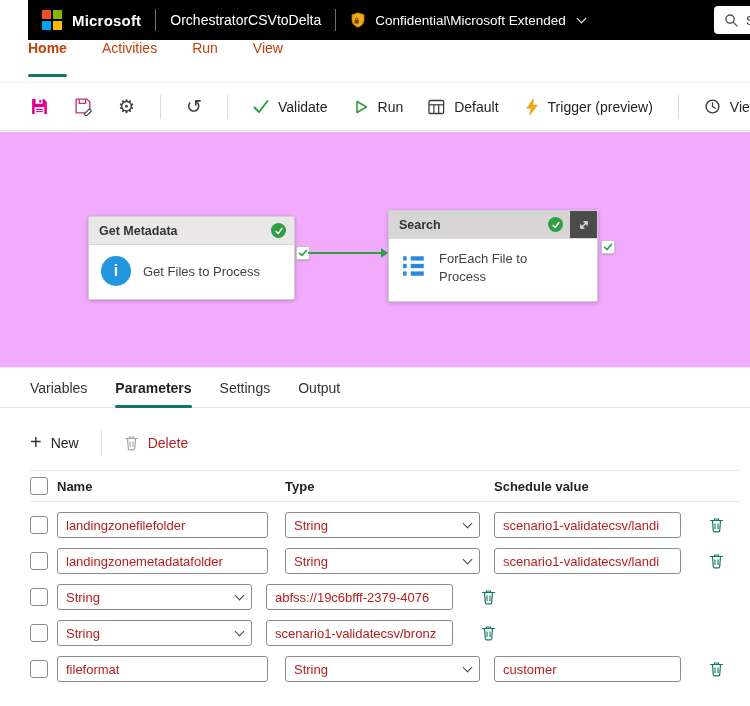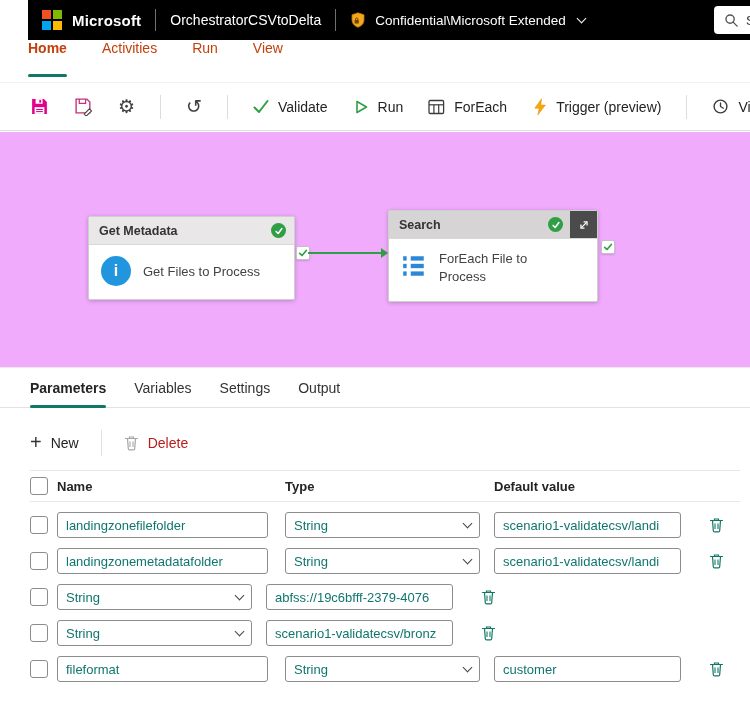--- a/index.html
+++ b/index.html
@@ -64,21 +64,21 @@
   .adiv { width:1px; height:26px; background:#e0e0e0; margin:0 22px; }
   .del-btn { display:flex; align-items:center; gap:9px; background:none; border:none; padding:0; font-family:inherit; font-size:14px; color:#b91c1c; cursor:default; }
 
   .ptable { margin-top:12px; padding-left:30px; padding-right:10px; }
   .thead { display:flex; align-items:center; height:32px; border-top:1px solid #e8e8e8; border-bottom:1px solid #e8e8e8; margin-bottom:10px; font-size:13px; font-weight:700; color:#242424; }
   .prow { display:flex; align-items:center; margin-bottom:10px; }
   .cb { width:18px; height:18px; border:1px solid #8c8c8c; border-radius:3px; background:#fff; margin-right:9px; flex:none; cursor:pointer; }
   .w-name { width:211px; margin-right:17px; }
   .w-type { width:195px; margin-right:14px; }
   .w-def  { width:187px; margin-right:28px; }
-  .fld { height:26px; border:1px solid #8c8c8c; border-radius:3px; background:#fff; font-family:inherit; font-size:13px; color:#0f766e; padding:0 8px; outline:none; }
+  .fld { height:26px; border:1px solid #8c8c8c; border-radius:3px; background:#fff; font-family:inherit; font-size:13px; color:#b91c1c; padding:0 8px; outline:none; }
   .sel { display:flex; align-items:center; justify-content:space-between; cursor:pointer; }
   .selchev { width:7px; height:7px; border-right:1.4px solid #444; border-bottom:1.4px solid #444; transform:rotate(45deg); margin-top:-4px; flex:none; }
   .rowdel { background:none; border:none; padding:0; cursor:pointer; display:flex; align-items:center; }
 </style>
 </head>
 <body>
 
 <div class="screen">
 
   <header class="topbar">
@@ -163,21 +163,21 @@
       </svg>
       <span>Run</span>
     </button>
     <button class="tbtn">
       <svg width="17" height="16" viewBox="0 0 17 16">
         <rect x="1" y="1.5" width="14.6" height="13" rx="1.2" fill="none" stroke="#3b3b3b" stroke-width="1.3"></rect>
         <line x1="1" y1="5.8" x2="15.6" y2="5.8" stroke="#3b3b3b" stroke-width="1.2"></line>
         <line x1="5.9" y1="5.8" x2="5.9" y2="14.5" stroke="#3b3b3b" stroke-width="1.2"></line>
         <line x1="10.7" y1="5.8" x2="10.7" y2="14.5" stroke="#3b3b3b" stroke-width="1.2"></line>
       </svg>
-      <span>ForEach</span>
+      <span>Default</span>
     </button>
     <button class="tbtn">
       <svg width="15" height="18" viewBox="0 0 15 18">
         <polygon points="9.5,0.8 2.8,10.2 7.2,10.2 5.8,17 13.4,7.1 8.8,7.1" fill="#f7a80d" stroke="#dd8d00" stroke-width="0.5"></polygon>
       </svg>
       <span>Trigger (preview)</span>
     </button>
     <span class="tdiv"></span>
     <button class="tbtn">
       <svg width="17" height="17" viewBox="0 0 17 17">
@@ -247,25 +247,25 @@
 
     <div class="vcheck vcheck2">
       <svg width="10" height="10" viewBox="0 0 12 12">
           <polyline points="2,6.5 4.8,9 10,3" fill="none" stroke="#2f9e44" stroke-width="2" stroke-linecap="round" stroke-linejoin="round"></polyline>
         </svg>
     </div>
   </div>
 
   <section class="panel">
     <div class="ptabs">
+      <div class="ptab">
+          <span>Variables</span>
+        </div>
       <div class="ptab active">
           <span>Parameters</span>
-        </div>
-      <div class="ptab">
-          <span>Variables</span>
         </div>
       <div class="ptab">
           <span>Settings</span>
         </div>
       <div class="ptab">
           <span>Output</span>
         </div>
     </div>
 
     <div class="pactions">
@@ -284,21 +284,21 @@
         </svg>
         <span>Delete</span>
       </button>
     </div>
 
     <div class="ptable">
       <div class="thead">
         <span class="cb"></span>
         <span class="w-name">Name</span>
         <span class="w-type">Type</span>
-        <span class="w-def">Default value</span>
+        <span class="w-def">Schedule value</span>
       </div>
 
       <div class="prow">
         <span class="cb"></span>
         <input class="fld w-name" value="landingzonefilefolder" style="">
         <div class="fld sel w-type">
           <span>String</span>
           <span class="selchev"></span>
         </div>
         <input class="fld w-def" value="scenario1-validatecsv/landi" style="">

